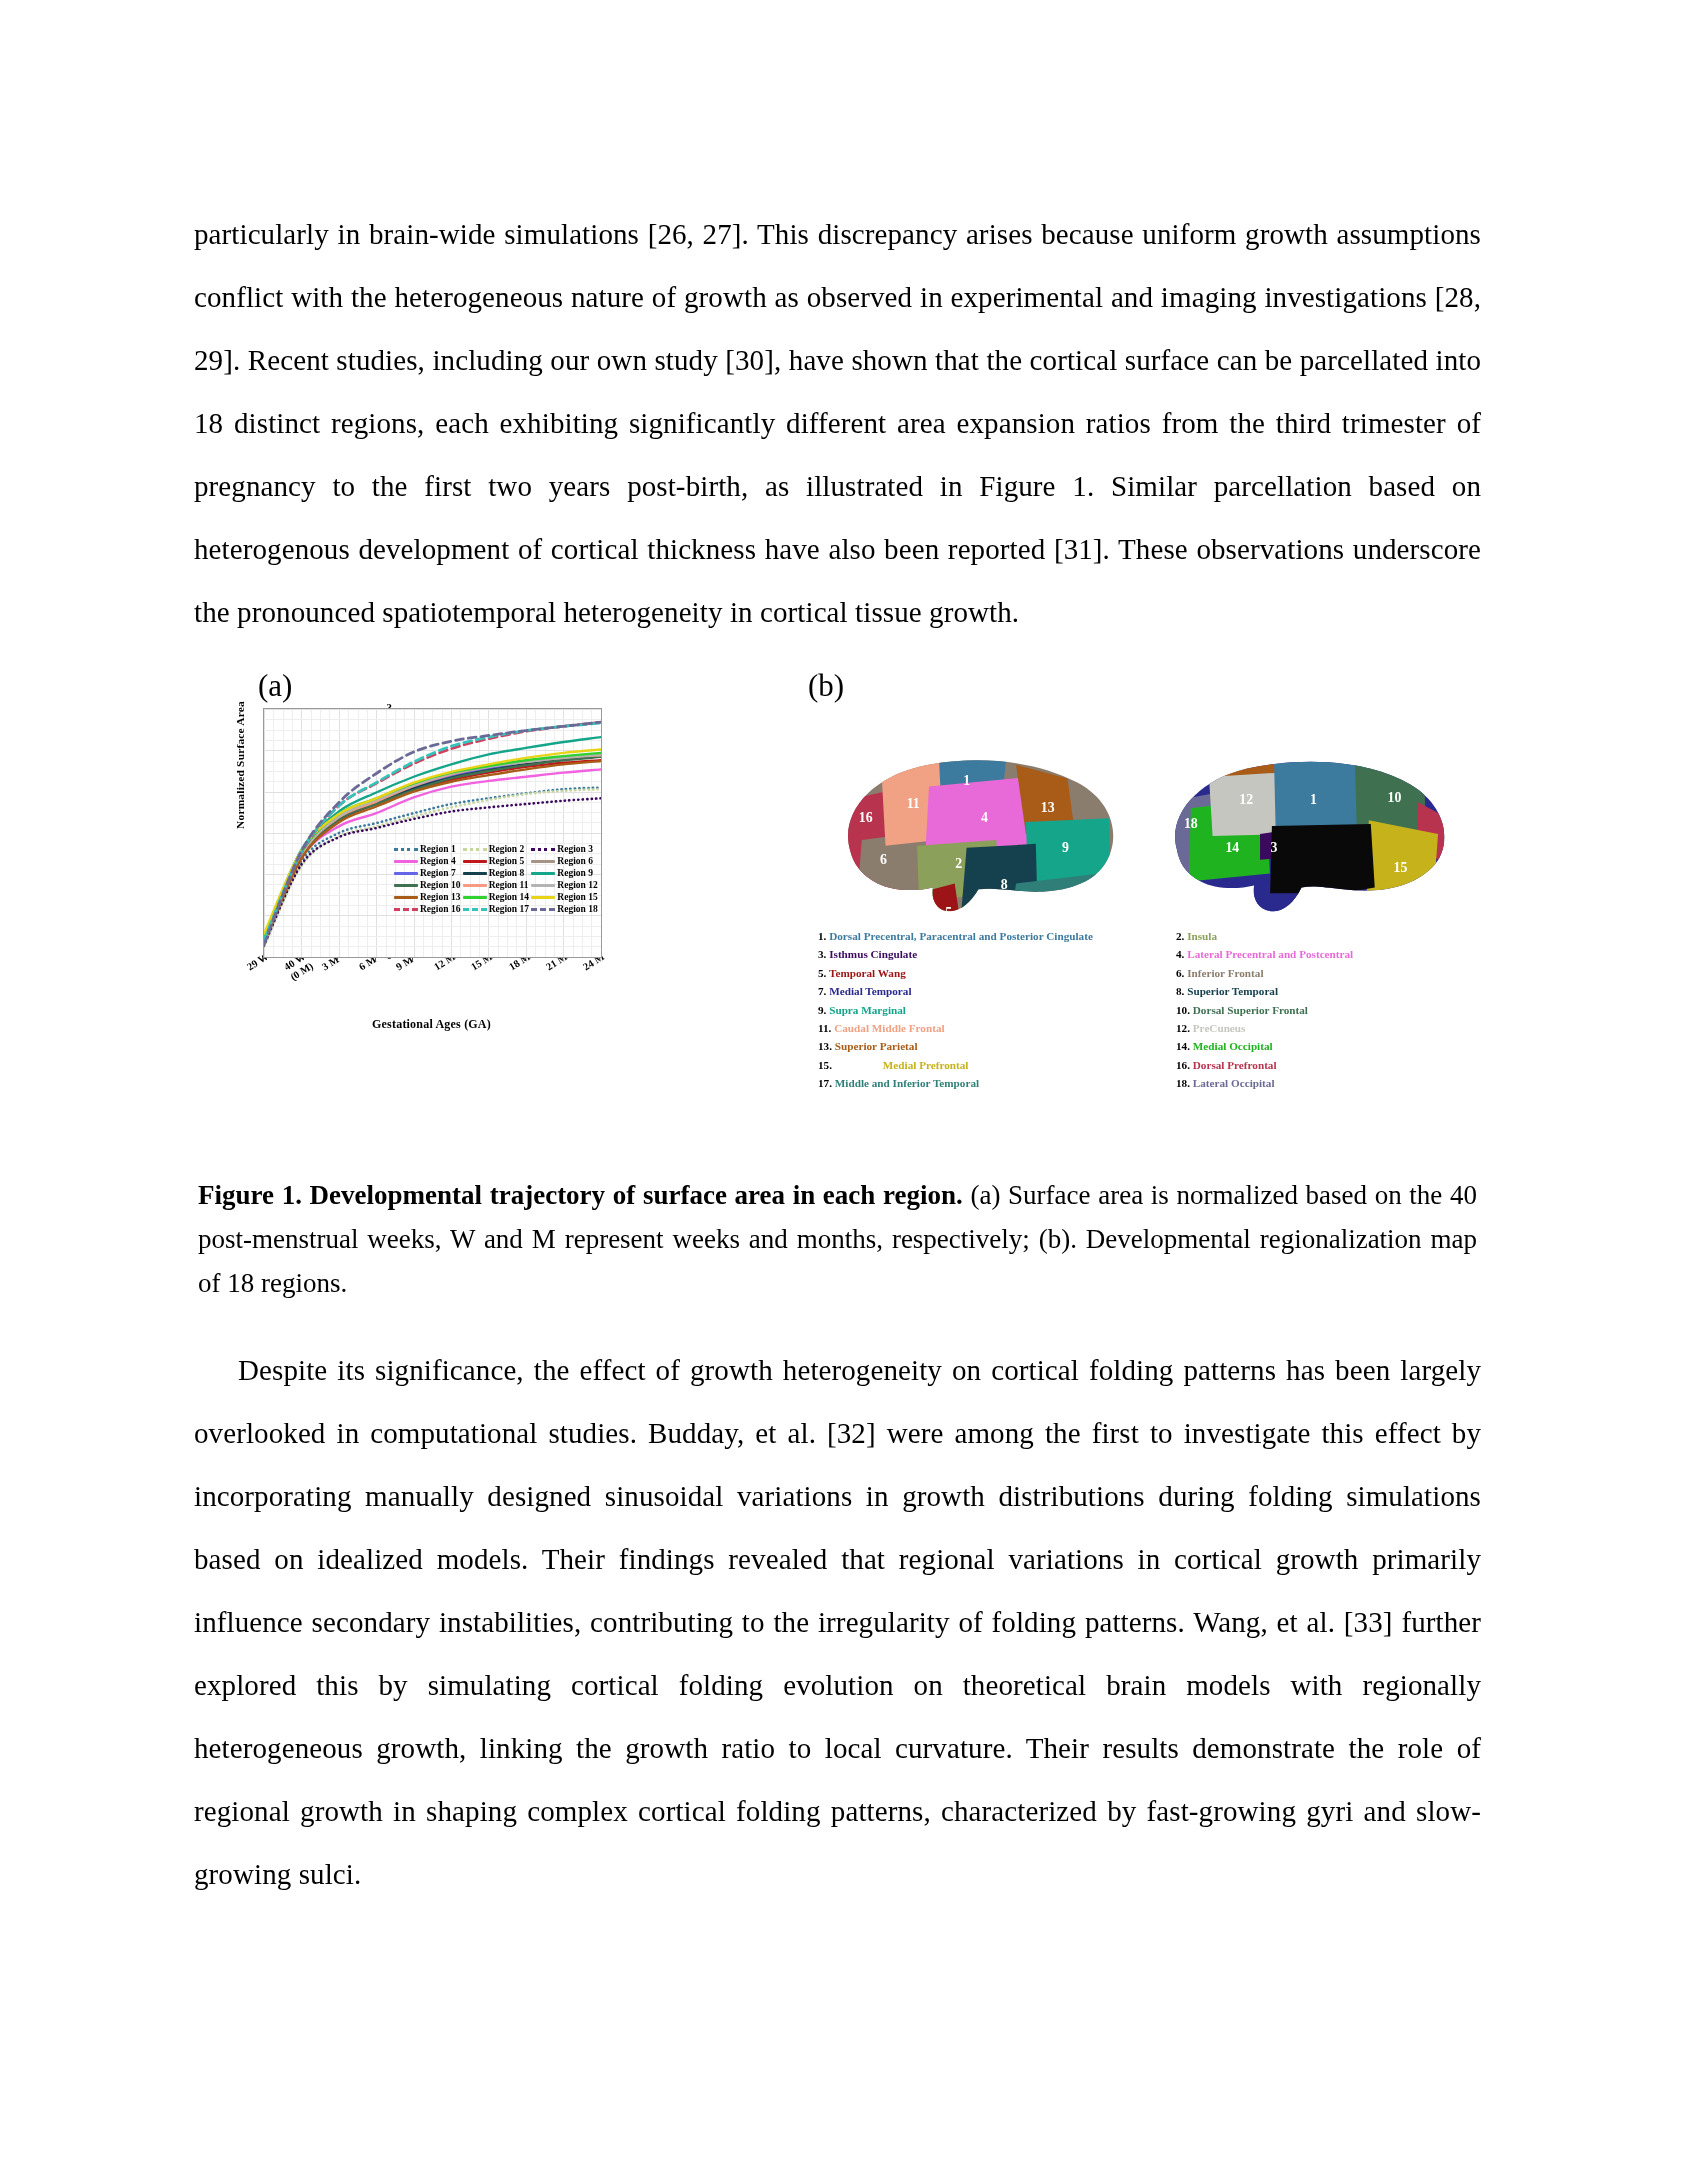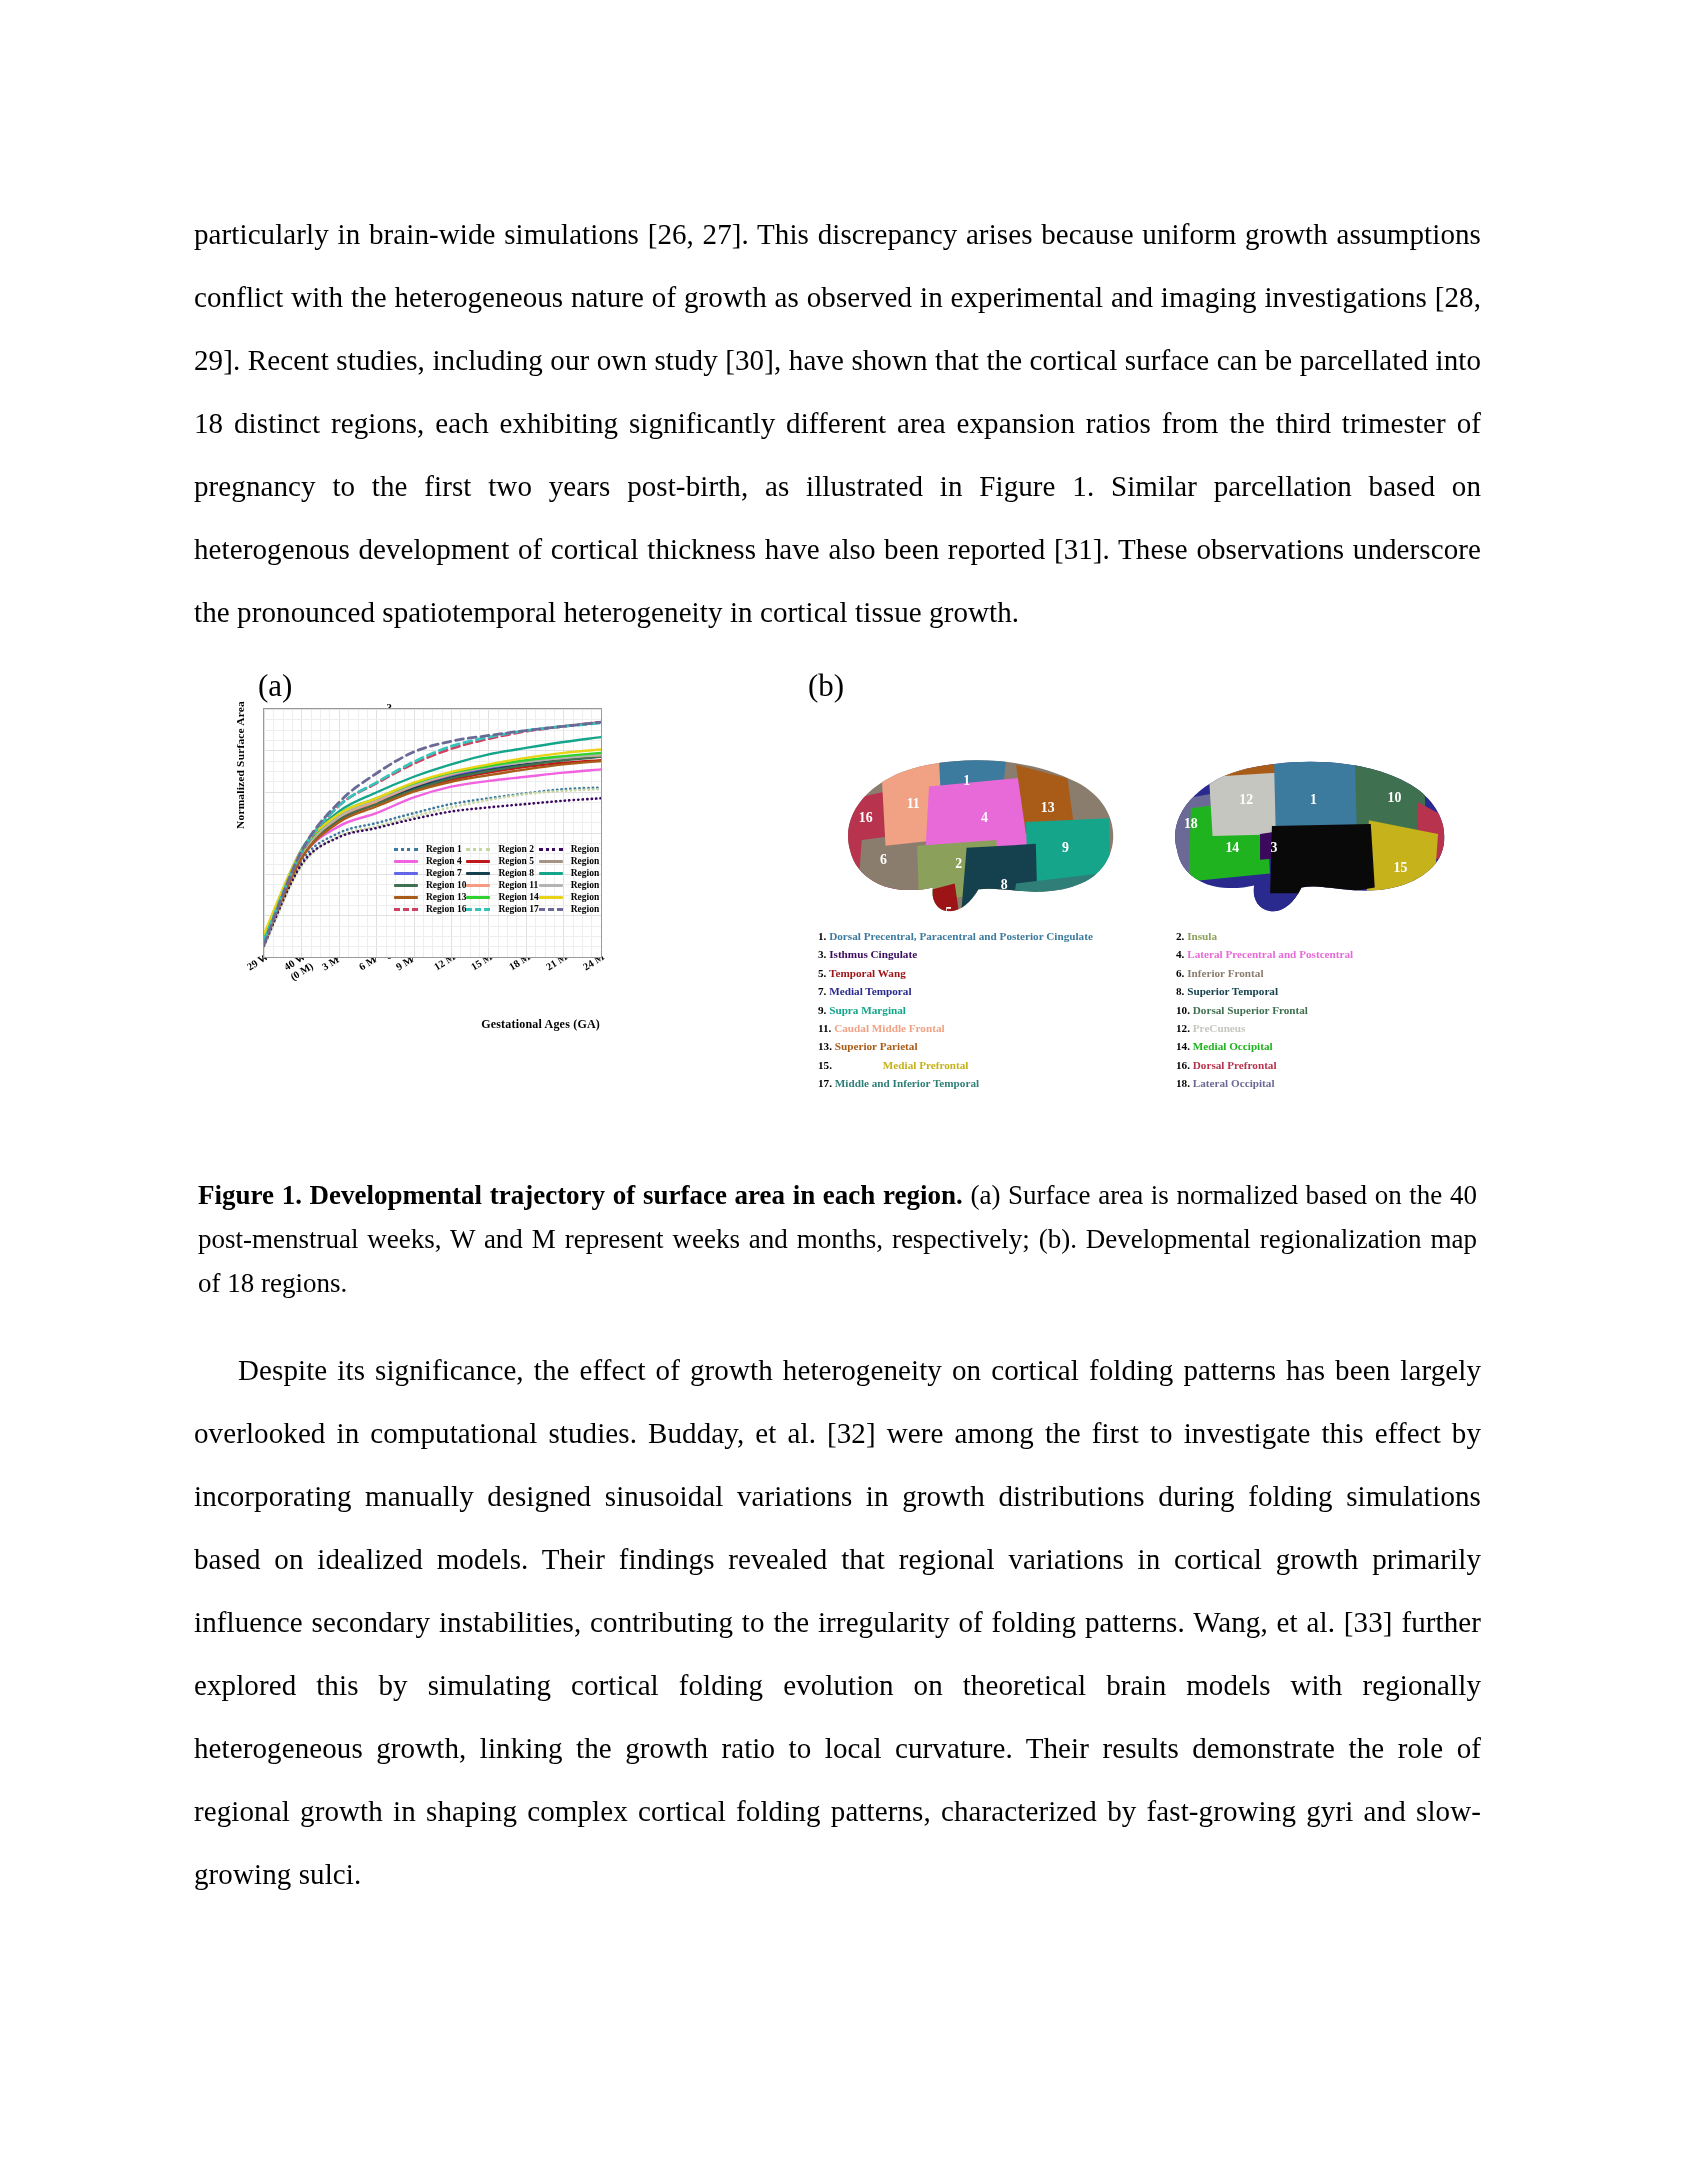--- a/index.html
+++ b/index.html
@@ -137,21 +137,21 @@
     top: 248px;
     width: 1px;
     height: 5px;
     background: #555;
   }
   .xlabel {
     position: absolute;
     left: 43px;
     top: 309px;
     width: 337px;
-    text-align: right;
+    text-align: center;
     font-size: 12px;
     font-weight: bold;
     font-family: "Liberation Serif", serif;
     letter-spacing: 0.2px;
   }
   svg.curves { position: absolute; left:0; top:0; width: 337px; height: 248px; }
 
   
   .chart-legend {
     position: absolute;
@@ -162,21 +162,21 @@
     grid-template-columns: 1fr 1fr 1fr;
     row-gap: 2px;
     column-gap: 0px;
     font-size: 9.5px;
     font-weight: bold;
     font-family: "Liberation Serif", serif;
   }
   .leg-item {
     display: flex;
     align-items: center;
-    gap: 8px;
+    gap: 2px;
     white-space: nowrap;
   }
   .leg-swatch {
     width: 24px;
     height: 3px;
     flex: 0 0 24px;
     border-radius: 1px;
   }
   .leg-swatch.dotted {
     height: 0;

